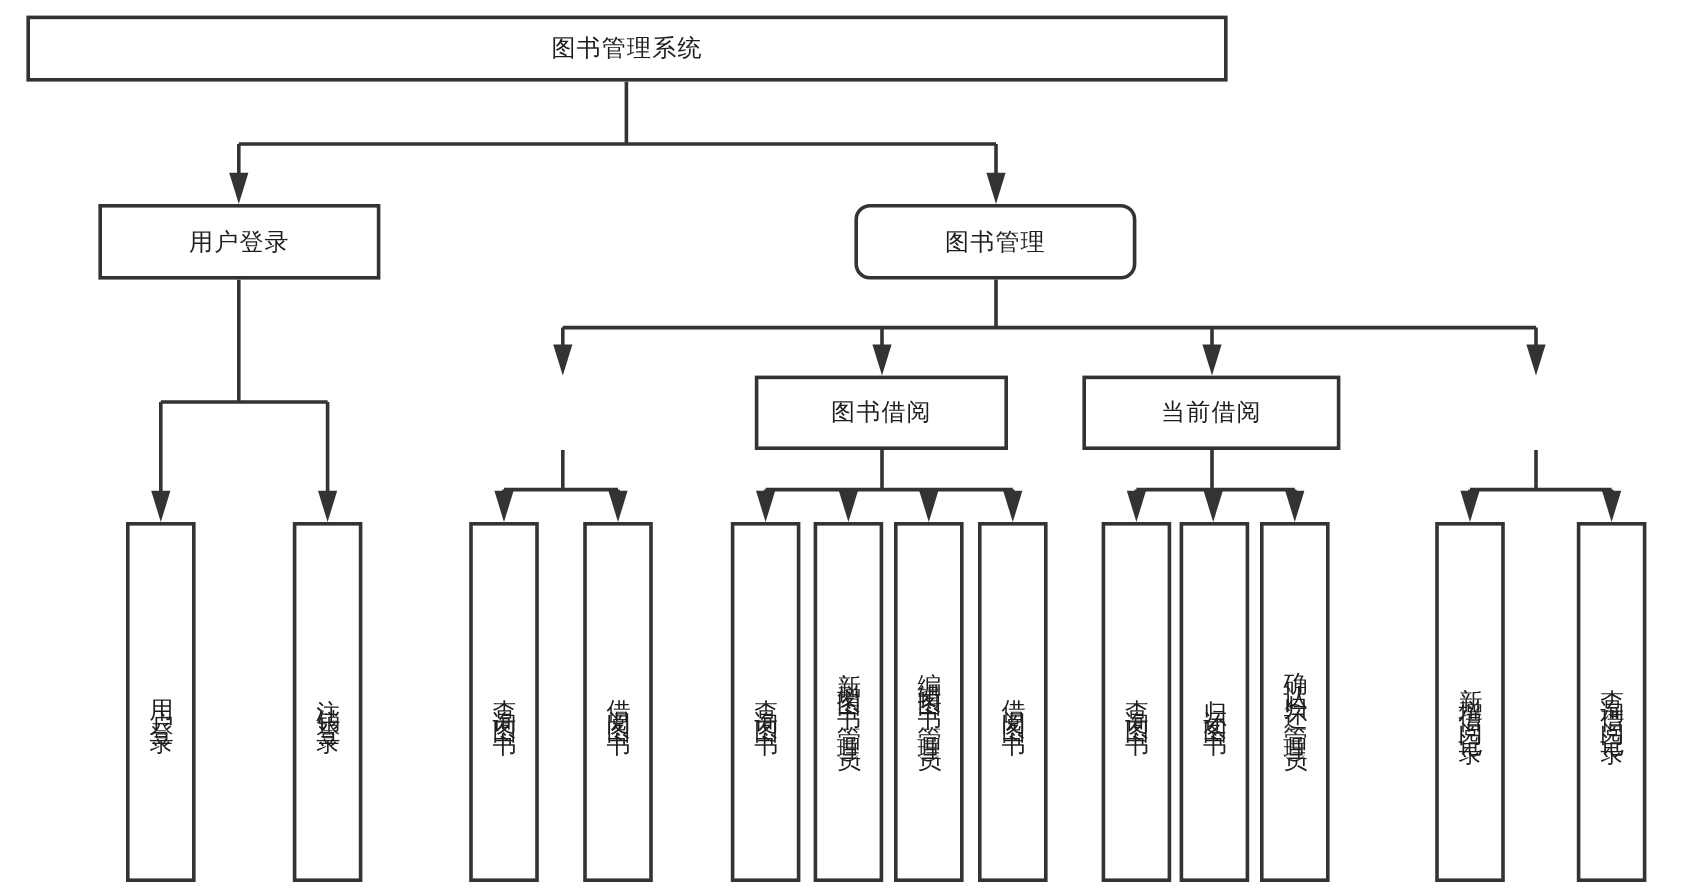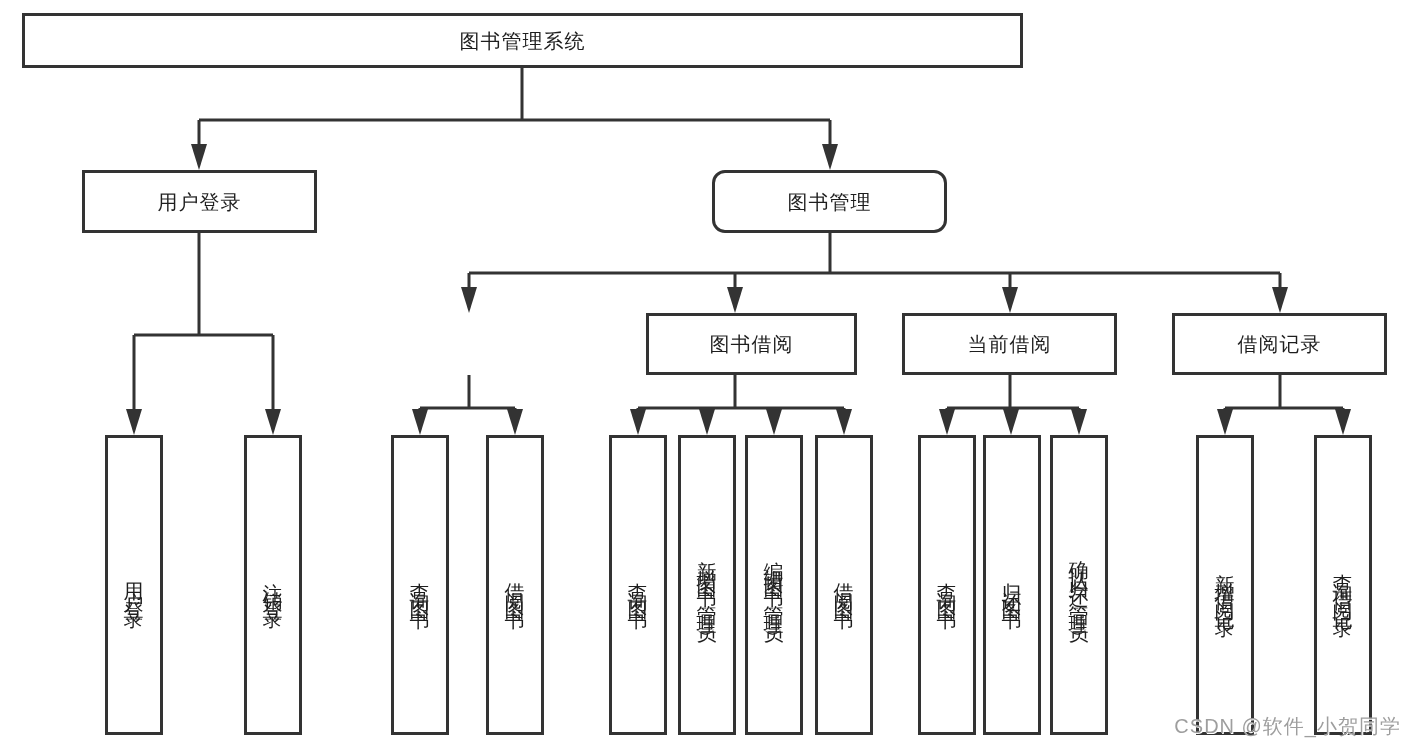--- a/index.html
+++ b/index.html
@@ -39,21 +39,21 @@
     text-orientation:mixed;
     font-size:20px;
     line-height:1;
     letter-spacing:9px;
   }
   
   .n-root{left:22px;top:13px;width:1001px;height:55px;}
   .n-user-login{left:82px;top:170px;width:235px;height:63px;}
   .n-book-mgmt{left:712px;top:170px;width:235px;height:63px;border-radius:13px;}
   .n-new-book{left:363px;top:313px;width:212px;height:62px;}
-  .n-book-borrow{left:629px;top:313px;width:211px;height:62px;margin-left:17px;}
+  .n-book-borrow{left:629px;top:313px;width:211px;height:62px;}
   .n-current-borrow{left:902px;top:313px;width:215px;height:62px;}
   .n-borrow-records{left:1172px;top:313px;width:215px;height:62px;}
   
   .l1{left:105px;}  .l2{left:244px;}
   .l3{left:391px;}  .l4{left:486px;}
   .l5{left:609px;}  .l6{left:678px;} .l7{left:745px;} .l8{left:815px;}
   .l9{left:918px;}  .l10{left:983px;} .l11{left:1050px;}
   .l12{left:1196px;} .l13{left:1314px;}
   #watermark{
     position:absolute;
@@ -122,23 +122,20 @@
   <div class="box h n-book-mgmt">
     <span class="label">图书管理</span>
   </div>
 
   <div class="box h n-book-borrow">
     <span class="label">图书借阅</span>
   </div>
   <div class="box h n-current-borrow">
     <span class="label">当前借阅</span>
   </div>
-  <div class="box h n-borrow-records">
-    <span class="label">借阅记录</span>
-  </div>
 
   <div class="box v l1">
     <span class="label">用户登录</span>
   </div>
   <div class="box v l2">
     <span class="label">注销登录</span>
   </div>
   <div class="box v l3">
     <span class="label">查询图书</span>
   </div>
@@ -166,14 +163,13 @@
   <div class="box v l11">
     <span class="label">确认归还（管理员）</span>
   </div>
   <div class="box v l12">
     <span class="label">新增借阅记录</span>
   </div>
   <div class="box v l13">
     <span class="label">查询借阅记录</span>
   </div>
 
-  <div id="watermark">CSDN @软件_小贺同学</div>
 </div>
 
 </body></html>

